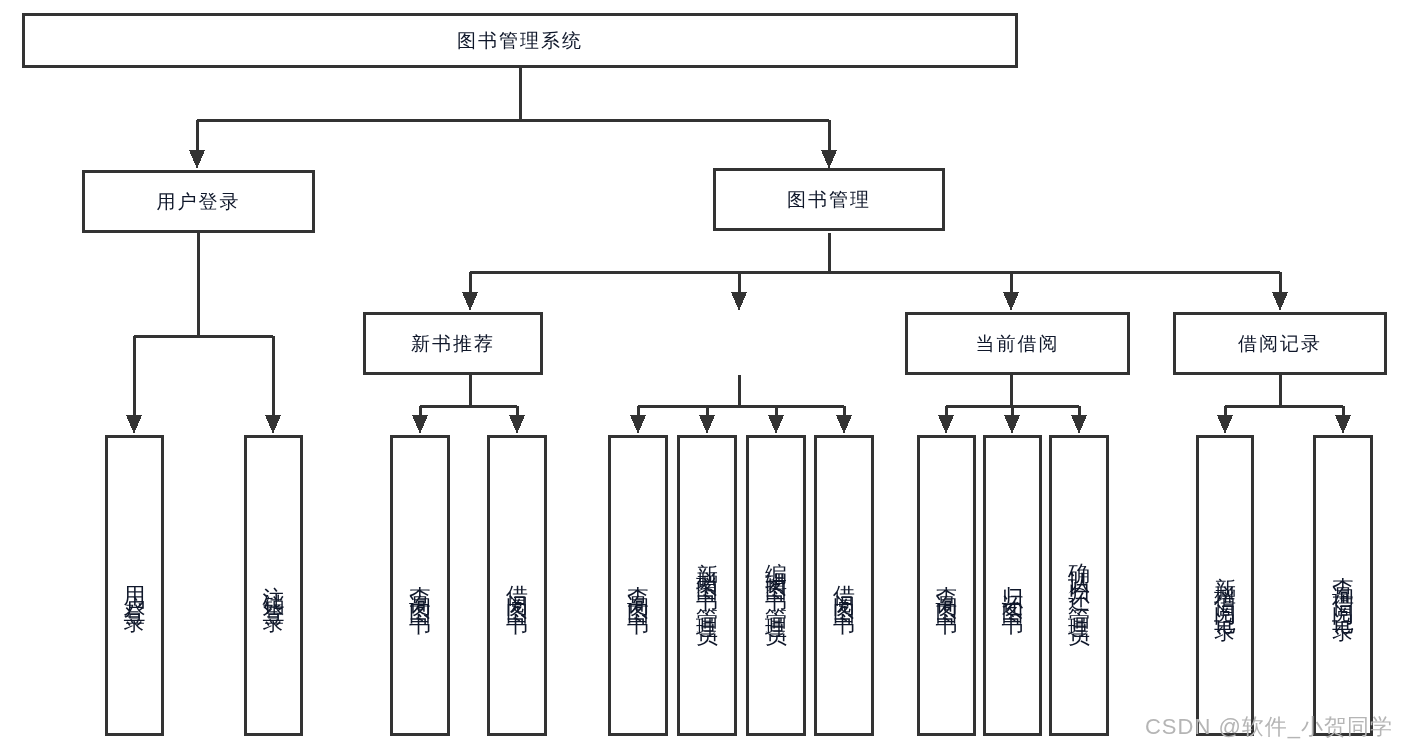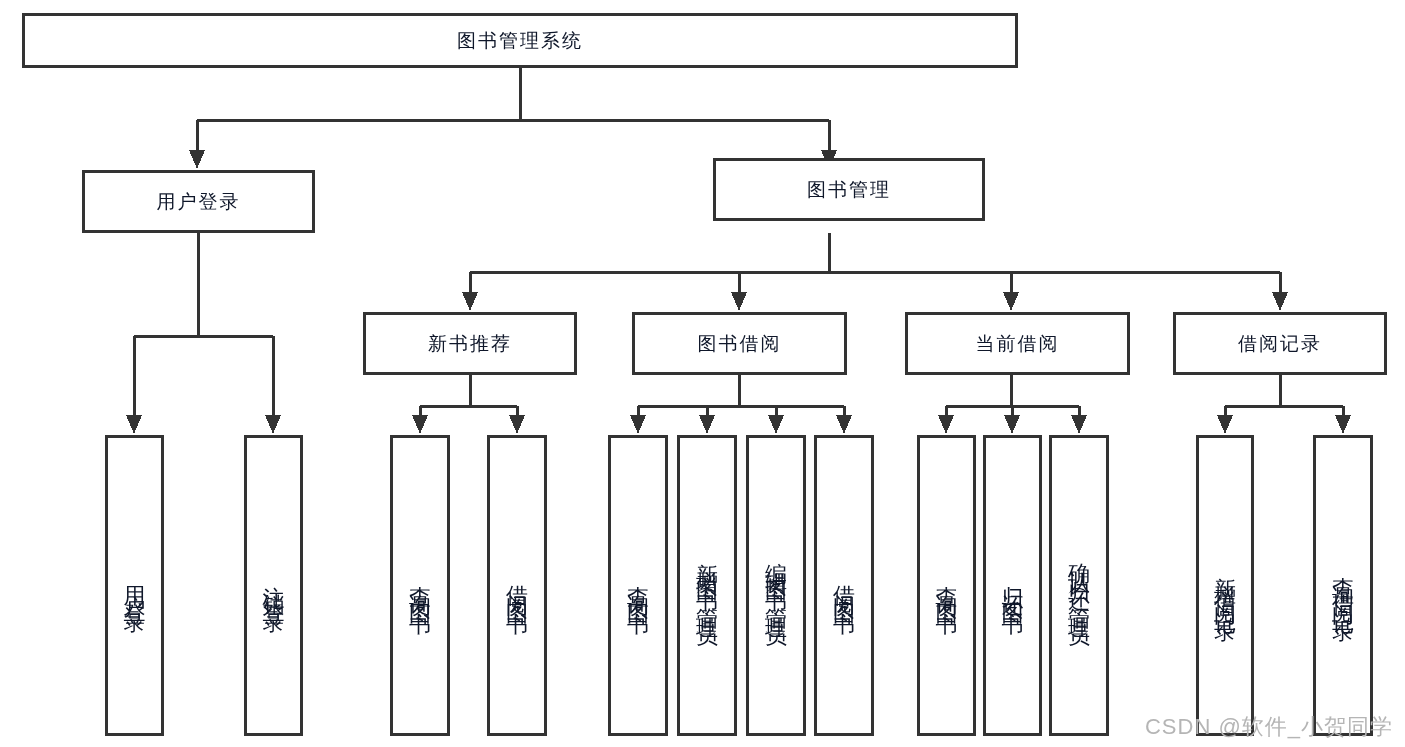--- a/index.html
+++ b/index.html
@@ -92,29 +92,26 @@
     </g>
   </svg>
 
   <div class="hbox" style="left:22px; top:13px; width:996px; height:55px;">
     <span>图书管理系统</span>
   </div>
 
   <div class="hbox" style="left:82px; top:170px; width:233px; height:63px;">
     <span>用户登录</span>
   </div>
-  <div class="hbox" style="left:713px; top:158px; width:272px; height:63px;justify-content:center;">
+  <div class="hbox" style="left:713px; top:168px; width:232px; height:63px;justify-content:center;">
     <span>图书管理</span>
   </div>
 
-  <div class="hbox" style="left:363px; top:312px; width:214px; height:63px;">
+  <div class="hbox" style="left:363px; top:312px; width:180px; height:63px;">
     <span>新书推荐</span>
-  </div>
-  <div class="hbox" style="left:632px; top:312px; width:215px; height:63px;">
-    <span>图书借阅</span>
   </div>
   <div class="hbox" style="left:905px; top:312px; width:225px; height:63px;">
     <span>当前借阅</span>
   </div>
   <div class="hbox" style="left:1173px; top:312px; width:214px; height:63px;">
     <span>借阅记录</span>
   </div>
 
   <div class="vbox" style="left:105px; top:435px; width:59px; height:301px;">
     <span>用户登录</span>

